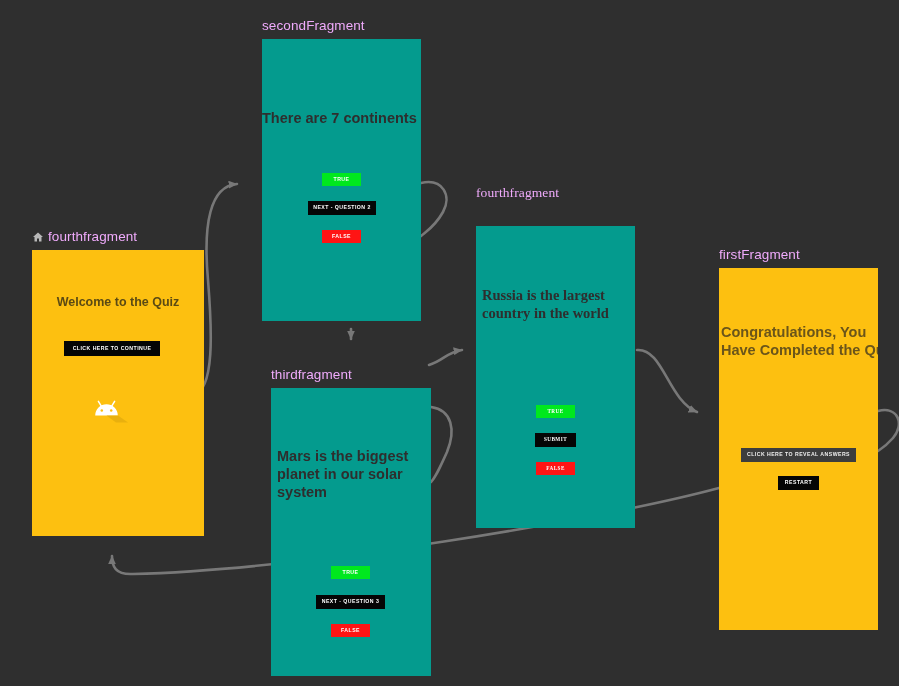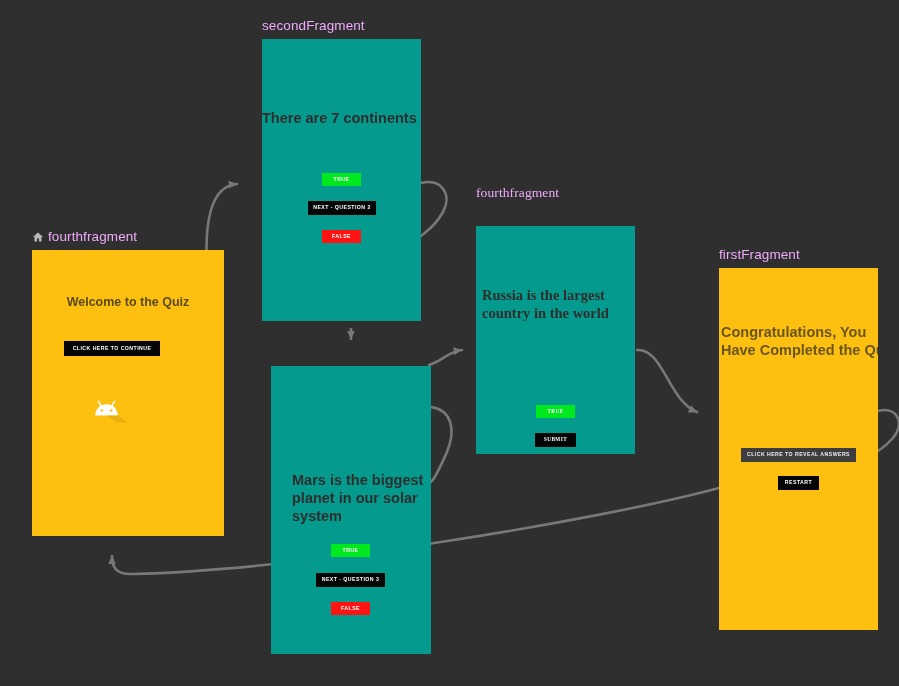--- a/index.html
+++ b/index.html
@@ -125,21 +125,21 @@
 
   <div class="node" style="left:32px; top:228px;">
     <div class="node-label">
       <span class="home-icon">
         <svg viewBox="0 0 24 24" width="12" height="12" fill="#b8b8b8">
           <path d="M12 3 L22 12 L19 12 L19 21 L14 21 L14 15 L10 15 L10 21 L5 21 L5 12 L2 12 Z"></path>
         </svg>
       </span>
       <span>fourthfragment</span>
     </div>
-    <div class="screen yellow" style="width:192px; height:286px;">
+    <div class="screen yellow" style="width:172px; height:286px;">
       <div class="welcome-text" style="top:45px;">Welcome to the Quiz</div>
       <div class="btn black" style="left:32px; top:91px; width:96px; height:15px;">CLICK HERE TO CONTINUE</div>
       <div class="android-icon" style="left:62px; top:148px; width:36px; height:26px;">
         <svg viewBox="0 0 36 26" width="36" height="26">
           <g>
             <path d="M7.6 8.6 L4.4 3.4" stroke="#ffffff" stroke-width="1.5" stroke-linecap="round" fill="none"></path>
             <path d="M17.4 8.6 L20.6 3.4" stroke="#ffffff" stroke-width="1.5" stroke-linecap="round" fill="none"></path>
             <path d="M1.2 17.5 A11.3 11.3 0 0 1 23.8 17.5 Z" fill="#ffffff"></path>
             <circle cx="7.8" cy="12.4" r="1.25" fill="#fdc010"></circle>
             <circle cx="17.2" cy="12.4" r="1.25" fill="#fdc010"></circle>
@@ -157,35 +157,38 @@
     <div class="screen teal" style="width:159px; height:282px;">
       <div class="q-text clipped" style="left:0px; top:71px;">There are 7 continents in
 the world</div>
       <div class="btn green" style="left:60px; top:134px; width:39px; height:13px;">TRUE</div>
       <div class="btn black" style="left:46px; top:162px; width:68px; height:14px;">NEXT - QUESTION 2</div>
       <div class="btn red" style="left:60px; top:191px; width:39px; height:13px;">FALSE</div>
     </div>
   </div>
 
   <div class="node" style="left:271px; top:366px;">
+    <div class="node-label">
+      <span>thirdfragment</span>
+    </div>
     <div class="screen teal" style="width:160px; height:288px;">
-      <div class="q-text" style="left:21px; top:60px;margin-top:46px;">Mars is the biggest
+      <div class="q-text" style="left:6px; top:60px;">Mars is the biggest
 planet in our solar
 system</div>
       <div class="btn green" style="left:60px; top:178px; width:39px; height:13px;">TRUE</div>
       <div class="btn black" style="left:45px; top:207px; width:69px; height:14px;">NEXT - QUESTION 3</div>
       <div class="btn red" style="left:60px; top:236px; width:39px; height:13px;">FALSE</div>
     </div>
   </div>
 
   <div class="node" style="left:476px; top:184px;font-family:Liberation Serif, serif;">
     <div class="node-label">
       <span>fourthfragment</span>
     </div>
-    <div class="screen teal" style="width:159px; height:228px;margin-top:25px;">
+    <div class="screen teal" style="width:159px; height:302px;margin-top:25px;">
       <div class="q-text" style="left:6px; top:61px;">Russia is the largest
 country in the world</div>
       <div class="btn green" style="left:60px; top:179px; width:39px; height:13px;">TRUE</div>
       <div class="btn black" style="left:59px; top:207px; width:41px; height:14px;">SUBMIT</div>
       <div class="btn red" style="left:60px; top:236px; width:39px; height:13px;">FALSE</div>
     </div>
   </div>
 
   <div class="node" style="left:719px; top:246px;">
     <div class="node-label">

